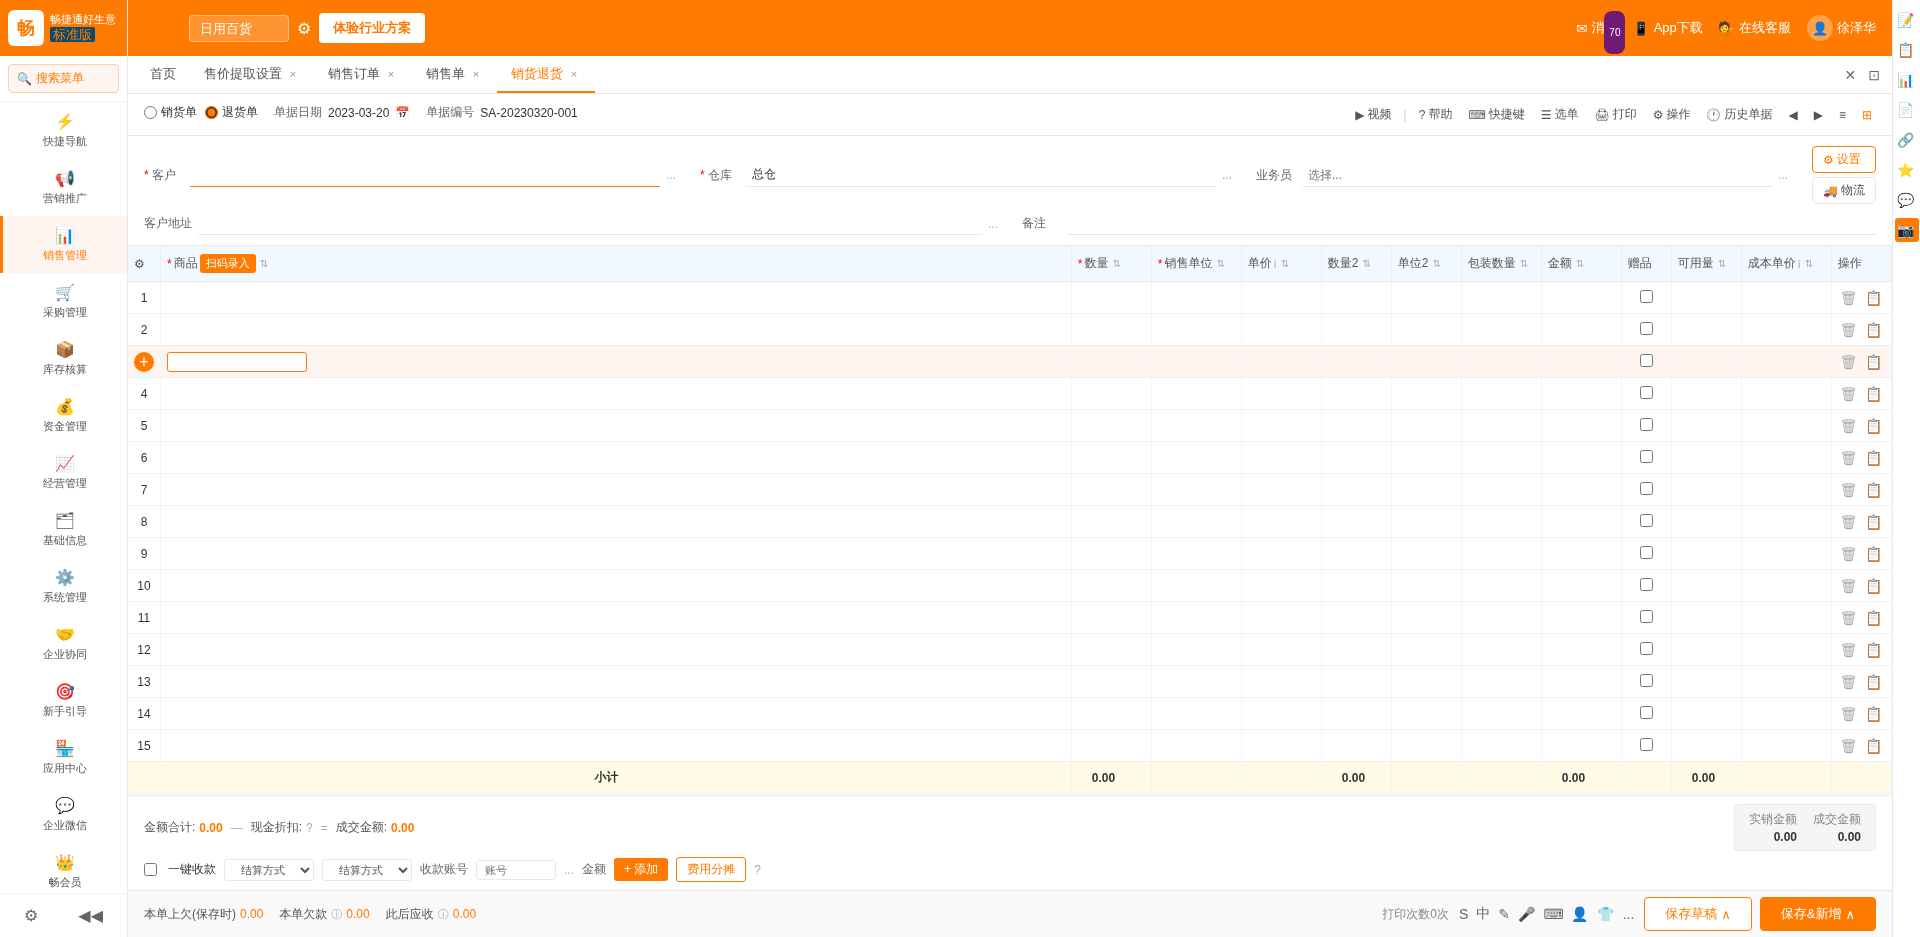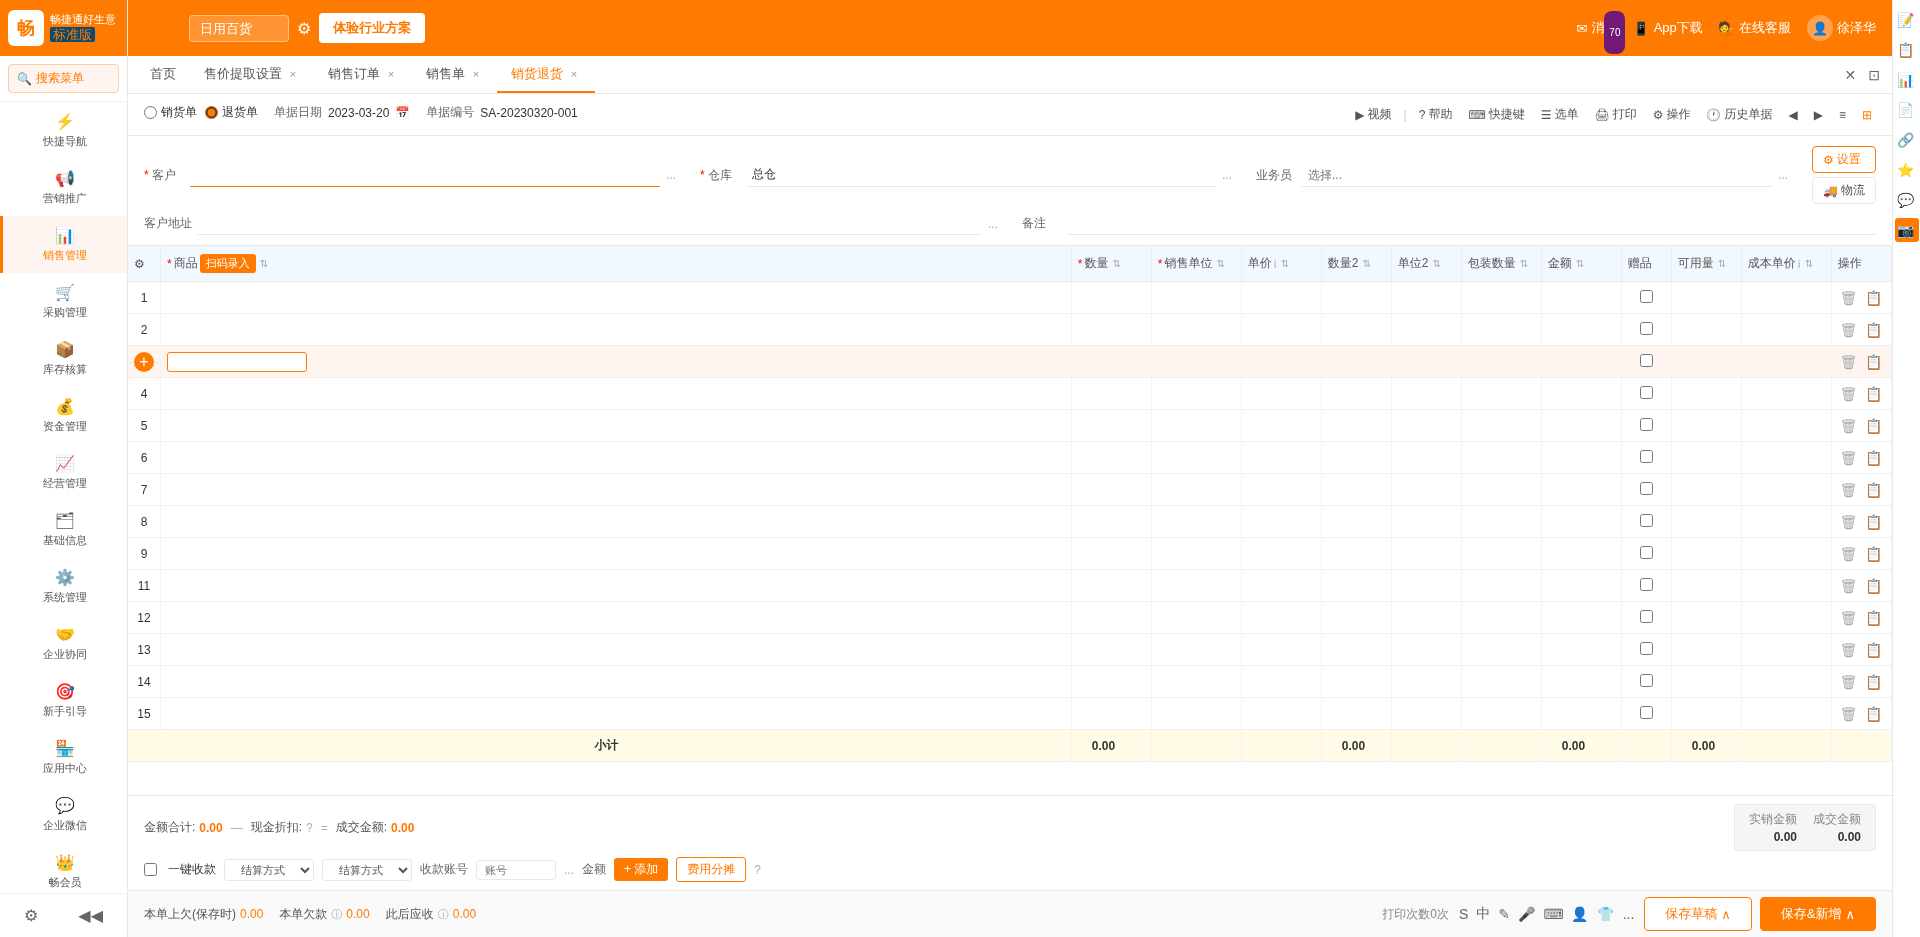--- a/index.html
+++ b/index.html
@@ -651,20 +651,40 @@
                 <td></td>
                 <td></td>
                 <td>
                   <div class="table-actions">
                     <button class="table-action-btn">🗑</button>
                     <button class="table-action-btn">📋</button>
                   </div>
                 </td>
               </tr>
             <tr>
+                <td class="row-num">10</td>
+                <td></td>
+                <td></td>
+                <td></td>
+                <td></td>
+                <td></td>
+                <td></td>
+                <td></td>
+                <td></td>
+                <td class="checkbox-cell"><input type="checkbox" style=""></td>
+                <td></td>
+                <td></td>
+                <td>
+                  <div class="table-actions">
+                    <button class="table-action-btn">🗑</button>
+                    <button class="table-action-btn">📋</button>
+                  </div>
+                </td>
+              </tr>
+            <tr>
                 <td class="row-num">11</td>
                 <td></td>
                 <td></td>
                 <td></td>
                 <td></td>
                 <td></td>
                 <td></td>
                 <td></td>
                 <td></td>
                 <td class="checkbox-cell"><input type="checkbox" style=""></td>

